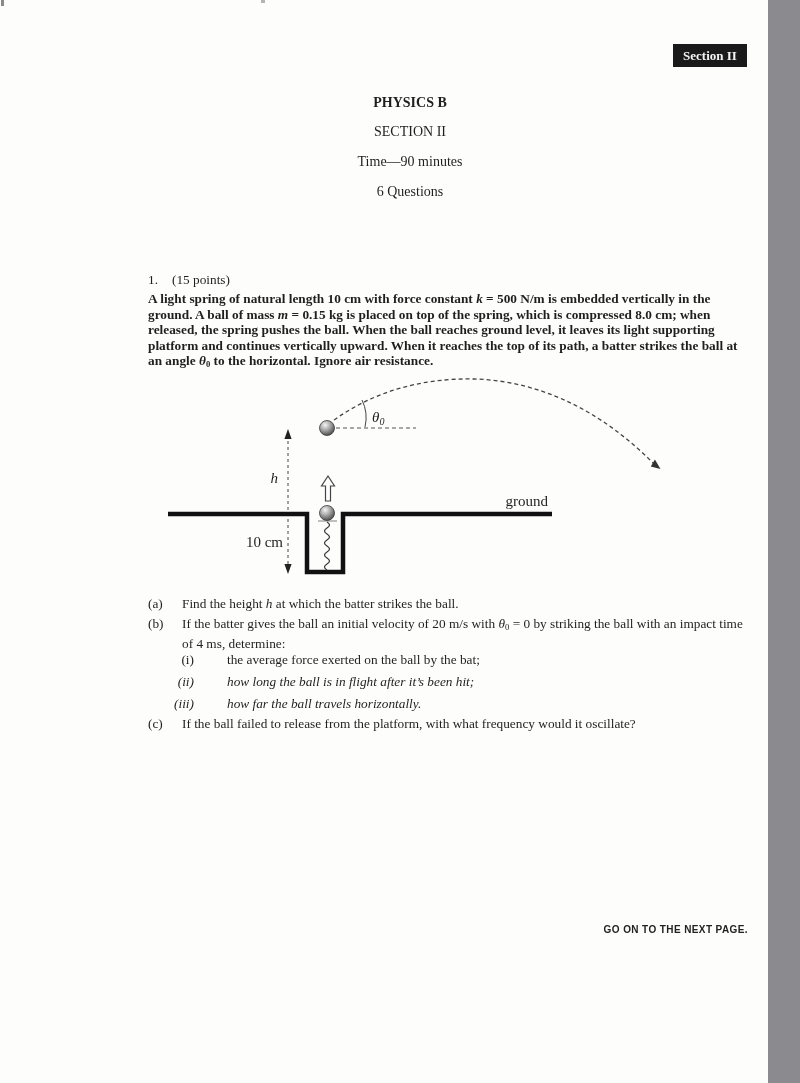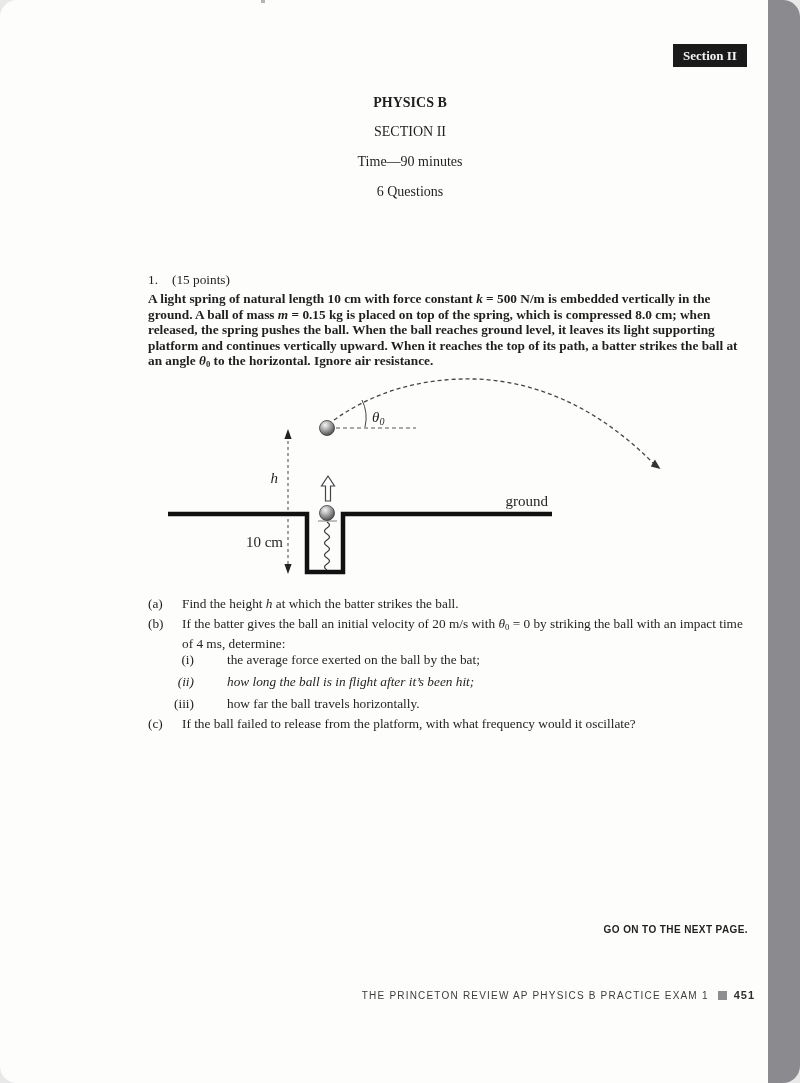--- a/index.html
+++ b/index.html
@@ -4,21 +4,20 @@
 <style>
   html,body{margin:0;padding:0;background:#e9e9e9;}
   .page{
     position:relative;
     width:800px;height:1083px;
     background:#fdfdfc;
     font-family:"Liberation Serif", serif;
     color:#1f1f1f;
     overflow:hidden;
     margin:0 auto;
-    border-radius:17px;
   }
   .gray-edge{position:absolute;right:0;top:0;width:32px;height:1083px;background:#8b8b8f;}
   .speck1{position:absolute;left:1px;top:0;width:3px;height:6px;background:#8a8a8a;}
   .speck2{position:absolute;left:261px;top:0;width:4px;height:3px;background:#b5b5b5;}
 
   .section-badge{
     position:absolute;left:673px;top:44px;width:74px;height:23px;
     background:#1a1a1a;color:#f4f4f4;
     font-weight:bold;font-size:13px;line-height:23px;text-align:center;
   }
@@ -45,21 +44,21 @@
   .part-row .ptext{flex:1;}
   .pa{top:596px;}
   .pb{top:616px;}
   .pc{top:716px;}
 
   .subpart-row{position:absolute;left:174px;width:540px;display:flex;font-size:13.3px;line-height:15.6px;}
   .subpart-row .slabel{flex:0 0 20px;text-align:right;}
   .subpart-row .stext{flex:1;margin-left:33px;}
   .si{top:652px;}
   .sii{top:674px;font-style:italic;}
-  .siii{top:696px;}
+  .siii{top:696px;font-style:italic;}
 
   .go-on{
     position:absolute;left:78px;top:924px;width:670px;text-align:right;
     font-family:"Liberation Sans", sans-serif;font-weight:bold;
     font-size:10px;letter-spacing:0.4px;color:#222;
   }
 
   .book-footer{
     position:absolute;left:58px;top:989px;width:697px;text-align:right;white-space:nowrap;
     font-family:"Liberation Sans", sans-serif;font-size:10px;letter-spacing:1.2px;color:#3c3c3c;
@@ -158,17 +157,14 @@
     <span class="stext">how far the ball travels horizontally.</span>
   </div>
 
   <div class="part-row pc">
     <span class="plabel">(c)</span>
     <span class="ptext"><span>If the ball failed to release from the platform, with what frequency would it oscillate?</span></span>
   </div>
 
   <div class="go-on">GO ON TO THE NEXT PAGE.</div>
 
-  <div class="book-footer">
-    <span>THE PRINCETON REVIEW AP PHYSICS B PRACTICE EXAM 1</span><span class="page-square"></span><span class="page-num">451</span>
-  </div>
 
 </div>
 
 </body></html>

